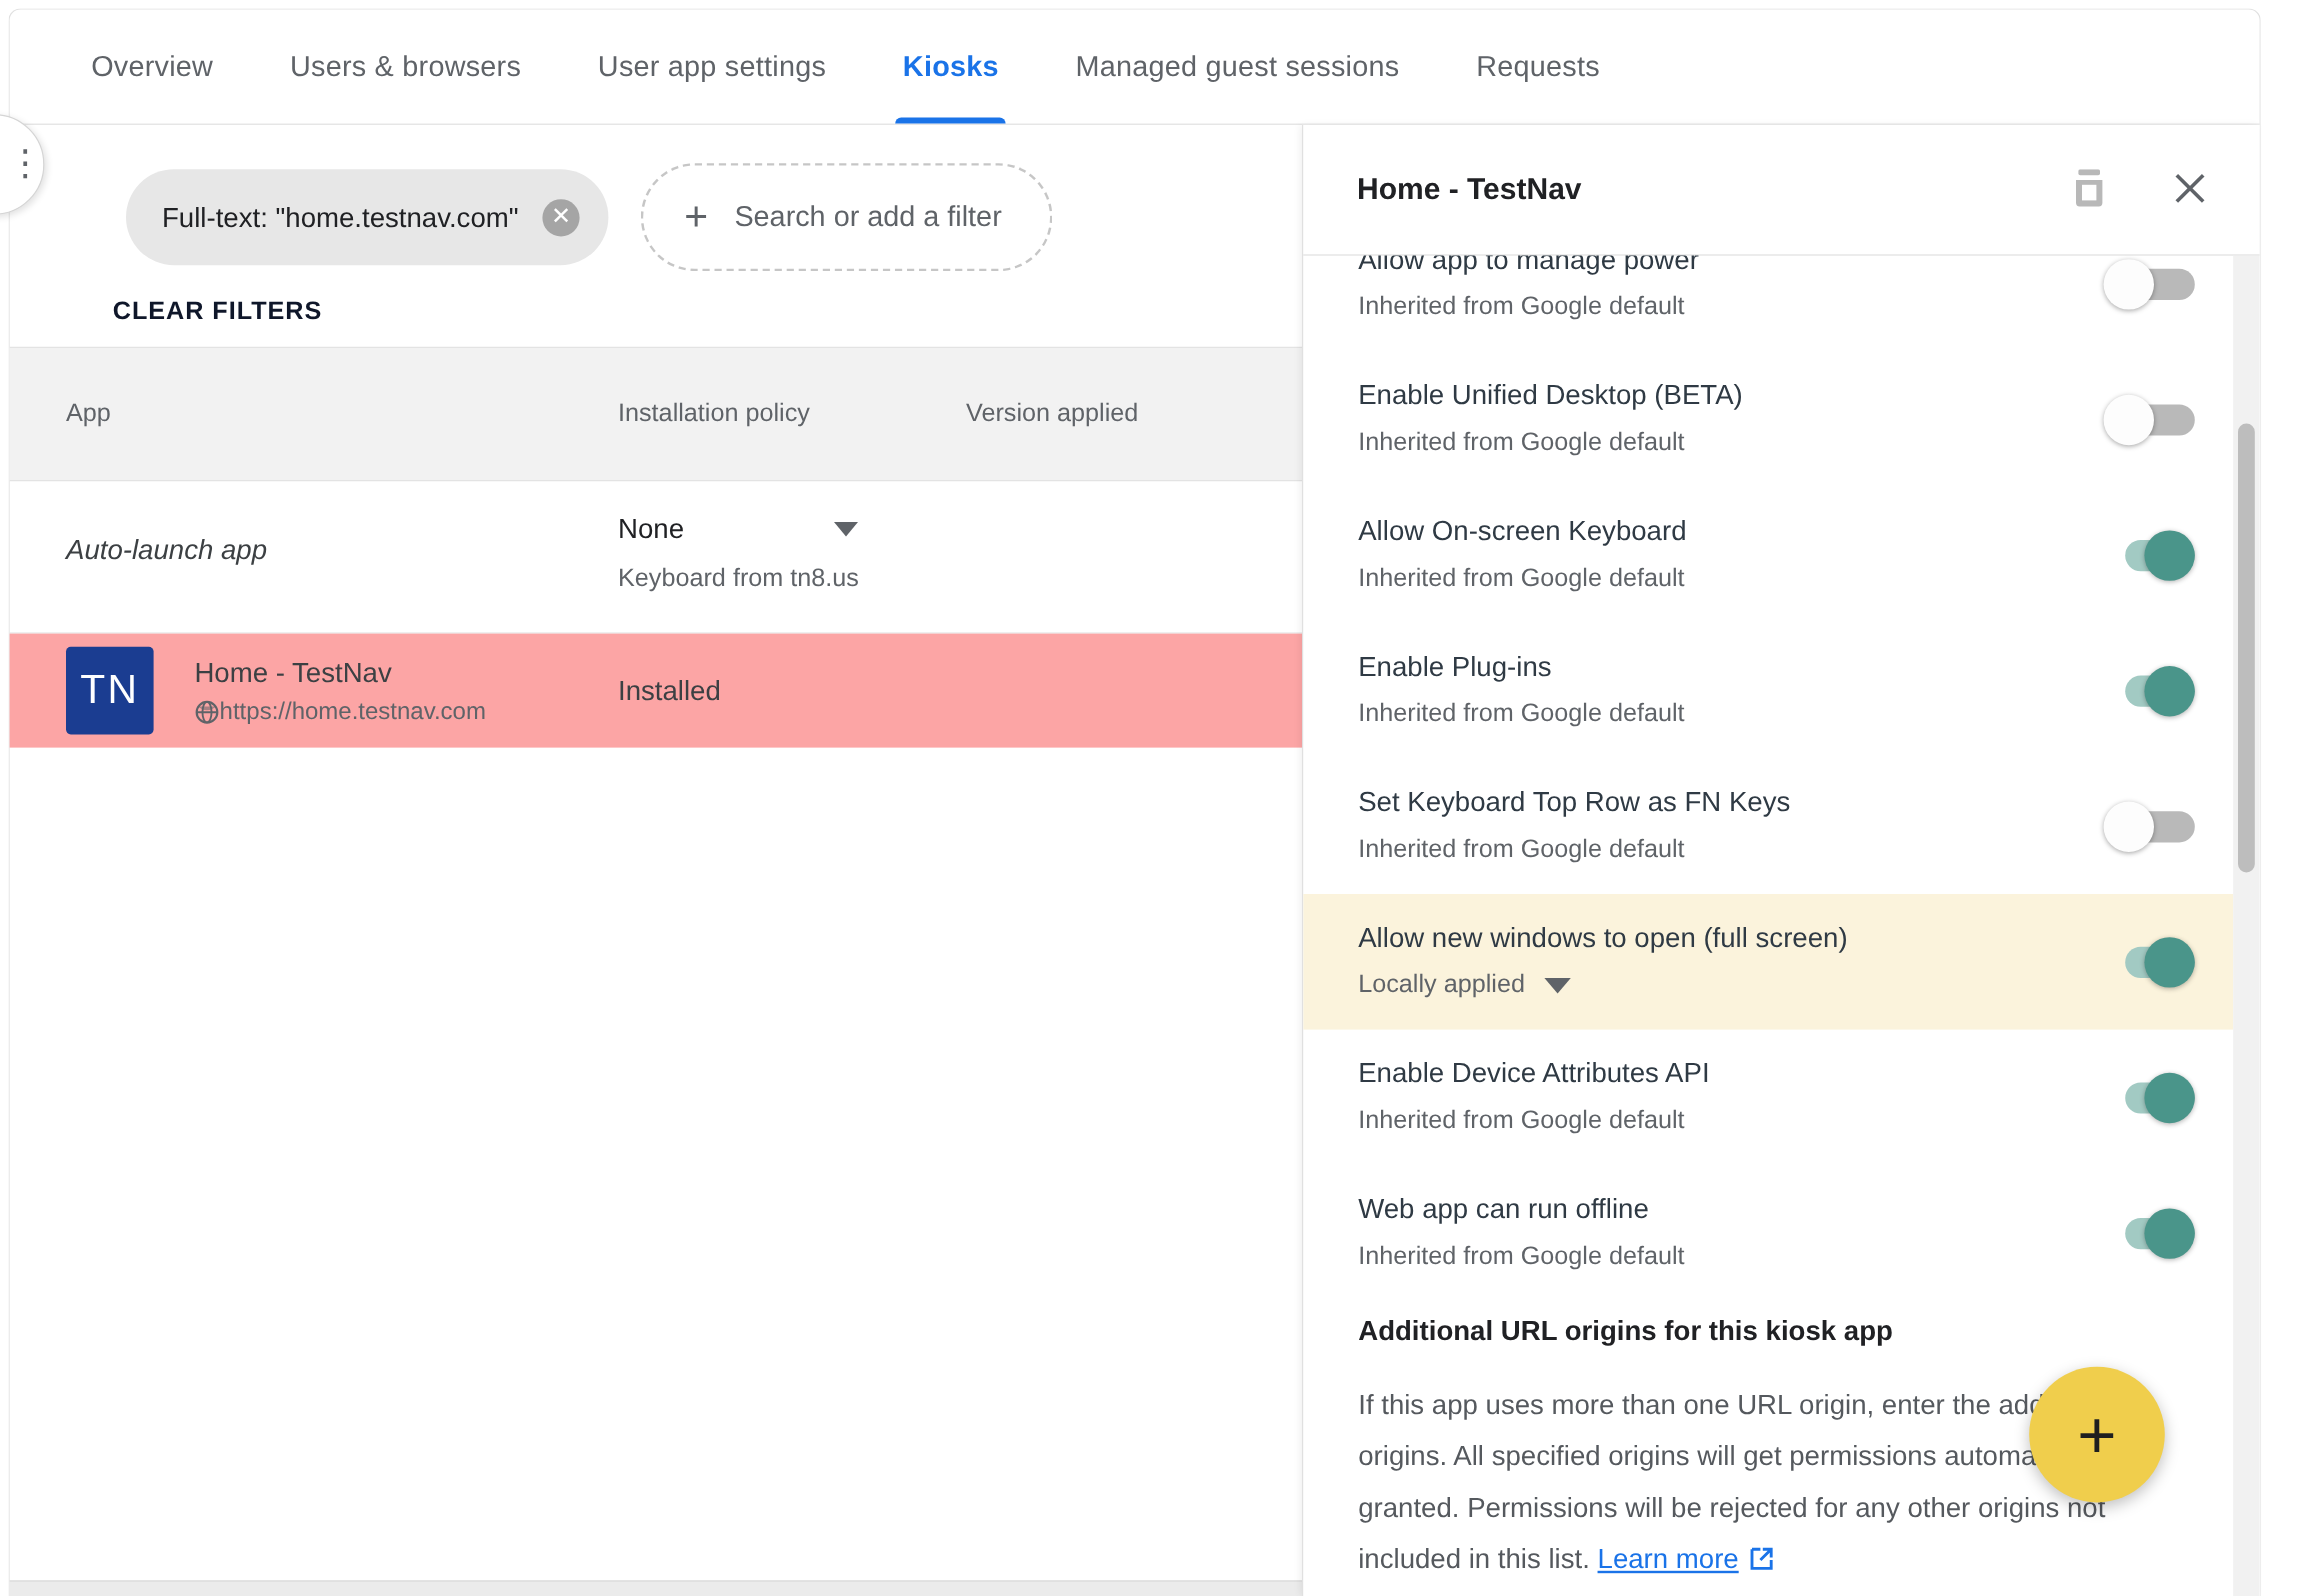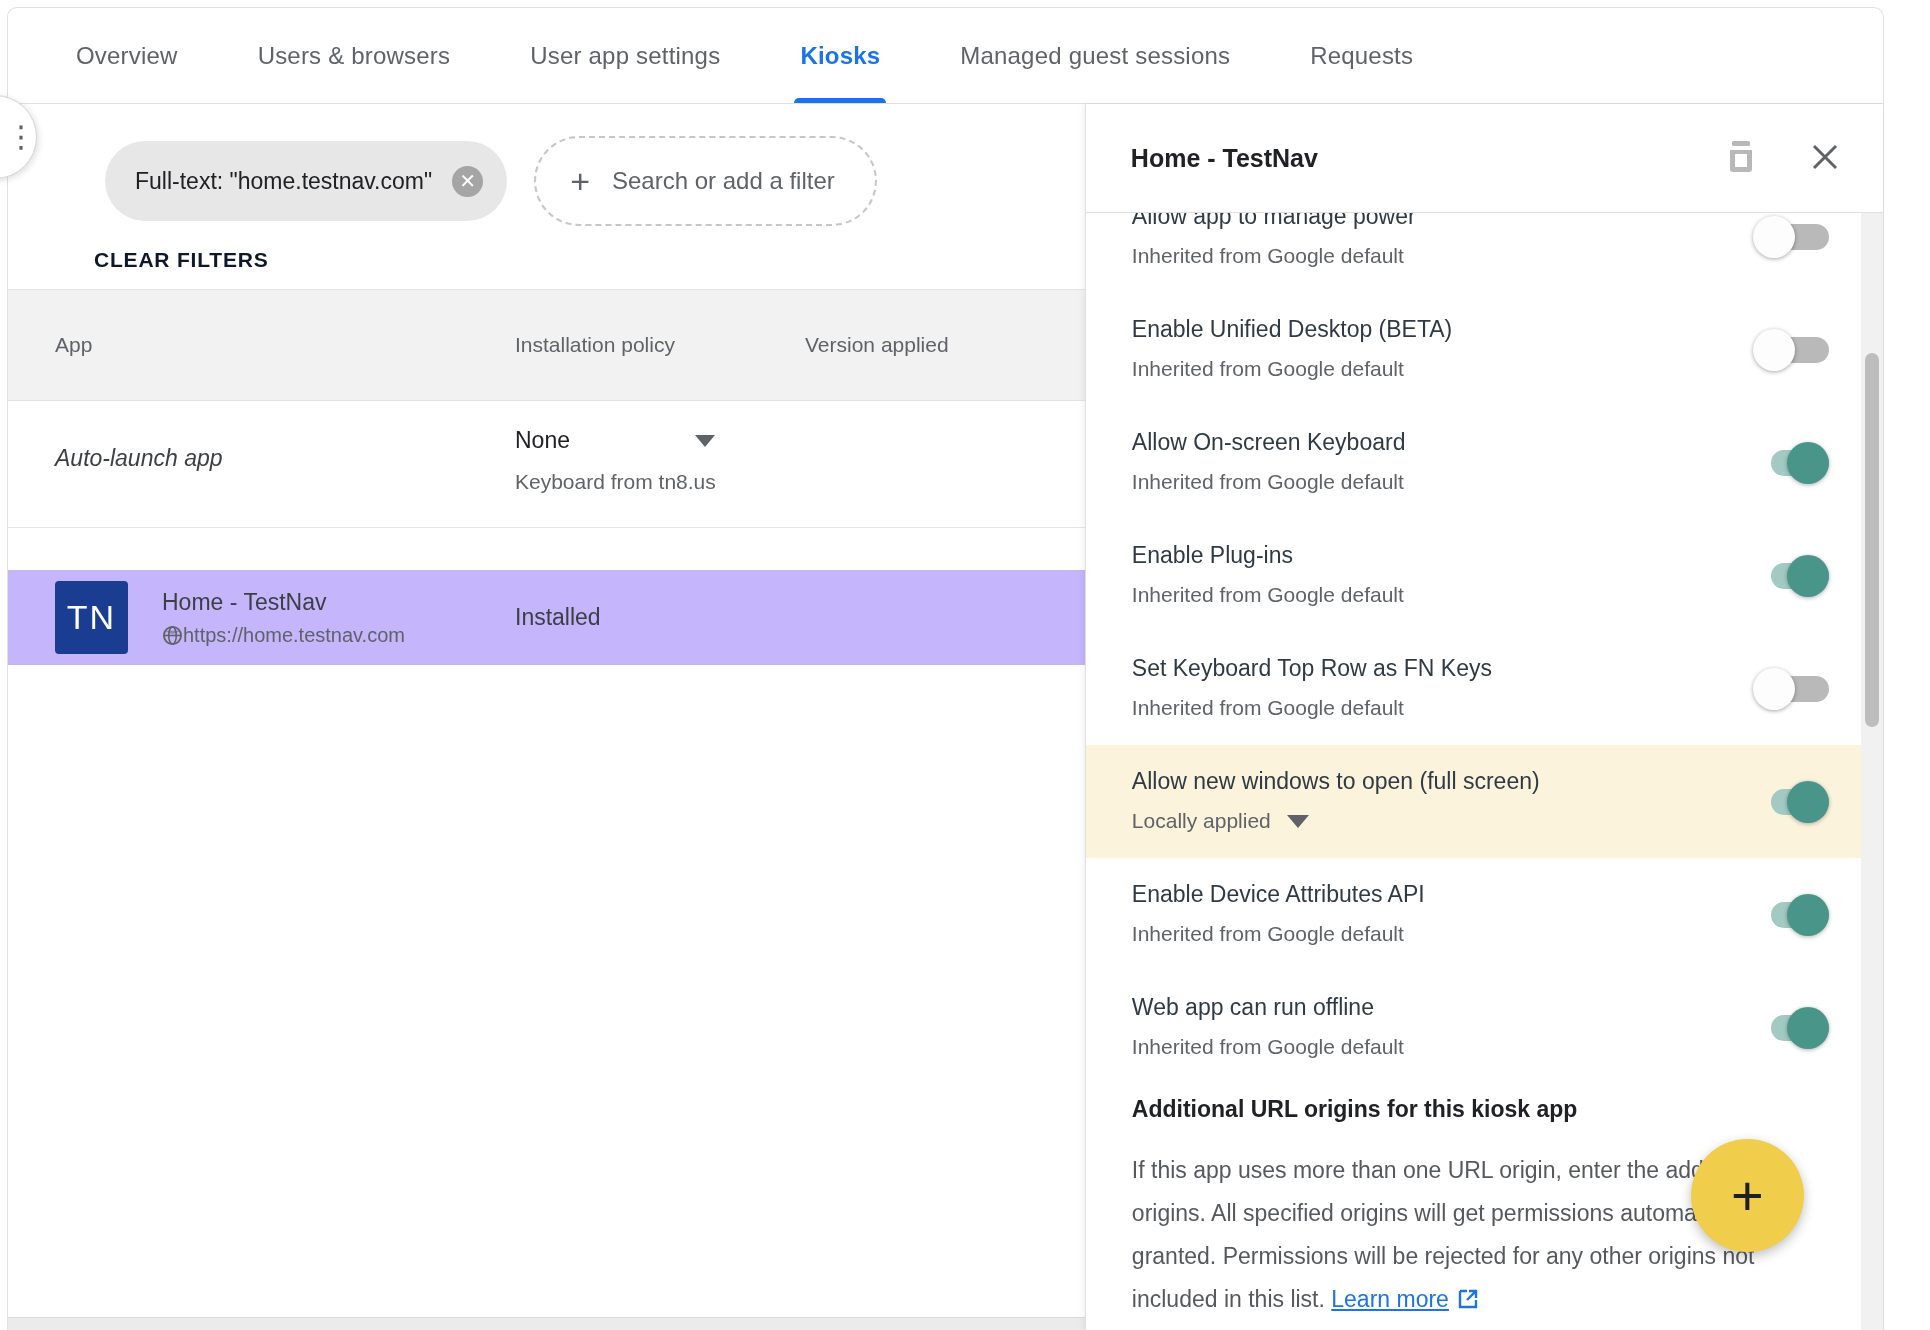--- a/index.html
+++ b/index.html
@@ -6,21 +6,21 @@
   html,body { width:1930px; height:1330px; background:#fff; overflow:hidden;
               font-family:"Liberation Sans", sans-serif; color:#202124; }
 
   
   .card { position:absolute; left:7px; top:7px; width:1877px; height:1323px;
           background:#fff; border:1px solid #e0e0e0; border-bottom:none;
           border-radius:10px 10px 0 0; }
 
   
   .tabbar { position:relative; height:96px; display:flex; align-items:stretch;
-            gap:80px; padding-left:68px; border-bottom:1px solid #e0e0e0; }
+            gap:64px; padding-left:68px; border-bottom:1px solid #e0e0e0; }
   .tab { position:relative; display:flex; align-items:center; font-size:24px;
          color:#5f6368; letter-spacing:.2px; cursor:pointer; white-space:nowrap; }
   .tab.active { color:#1a73e8; font-weight:700; }
   .tab.active::after { content:""; position:absolute; left:-6px; right:-6px; bottom:0;
          height:5px; background:#1a73e8; border-radius:5px 5px 0 0; }
 
   .content { position:relative; display:flex; height:1226px; }
 
   
   .left-col { position:relative; width:1078px; height:100%; }
@@ -50,21 +50,21 @@
   .row-autolaunch { min-height:127px; border-bottom:1px solid #e5e5e5; align-items:start; }
   .row-autolaunch .cell-name { font-style:italic; font-size:23px; color:#3c4043;
            padding-top:44px; }
   .policy-stack { padding-top:26px; }
   .policy-select { display:flex; align-items:center; justify-content:space-between;
            width:200px; font-size:23px; color:#202124; cursor:pointer; }
   .caret { width:0; height:0; border-left:10px solid transparent;
            border-right:10px solid transparent; border-top:12px solid #5f6368; }
   .policy-note { margin-top:16px; font-size:21px; color:#5f6368; }
 
-  .row-app { height:95px; background:#c4b5fd; cursor:pointer;margin-top:42px; }
+  .row-app { height:95px; background:#fca5a5; cursor:pointer; }
   .app-cell { display:flex; align-items:center; }
   .tn-icon { width:73px; height:73px; background:#1b3d91; border-radius:4px; flex:none;
              display:flex; align-items:center; justify-content:center; color:#fff;
              font-size:34px; letter-spacing:2px; }
   .app-text { margin-left:34px; }
   .app-title { font-size:23px; color:#3c4043; }
   .app-url { margin-top:8px; display:flex; align-items:center; 
              font-size:20px; color:#5f6368; }
   .installed { font-size:23px; color:#3c4043; }
 

